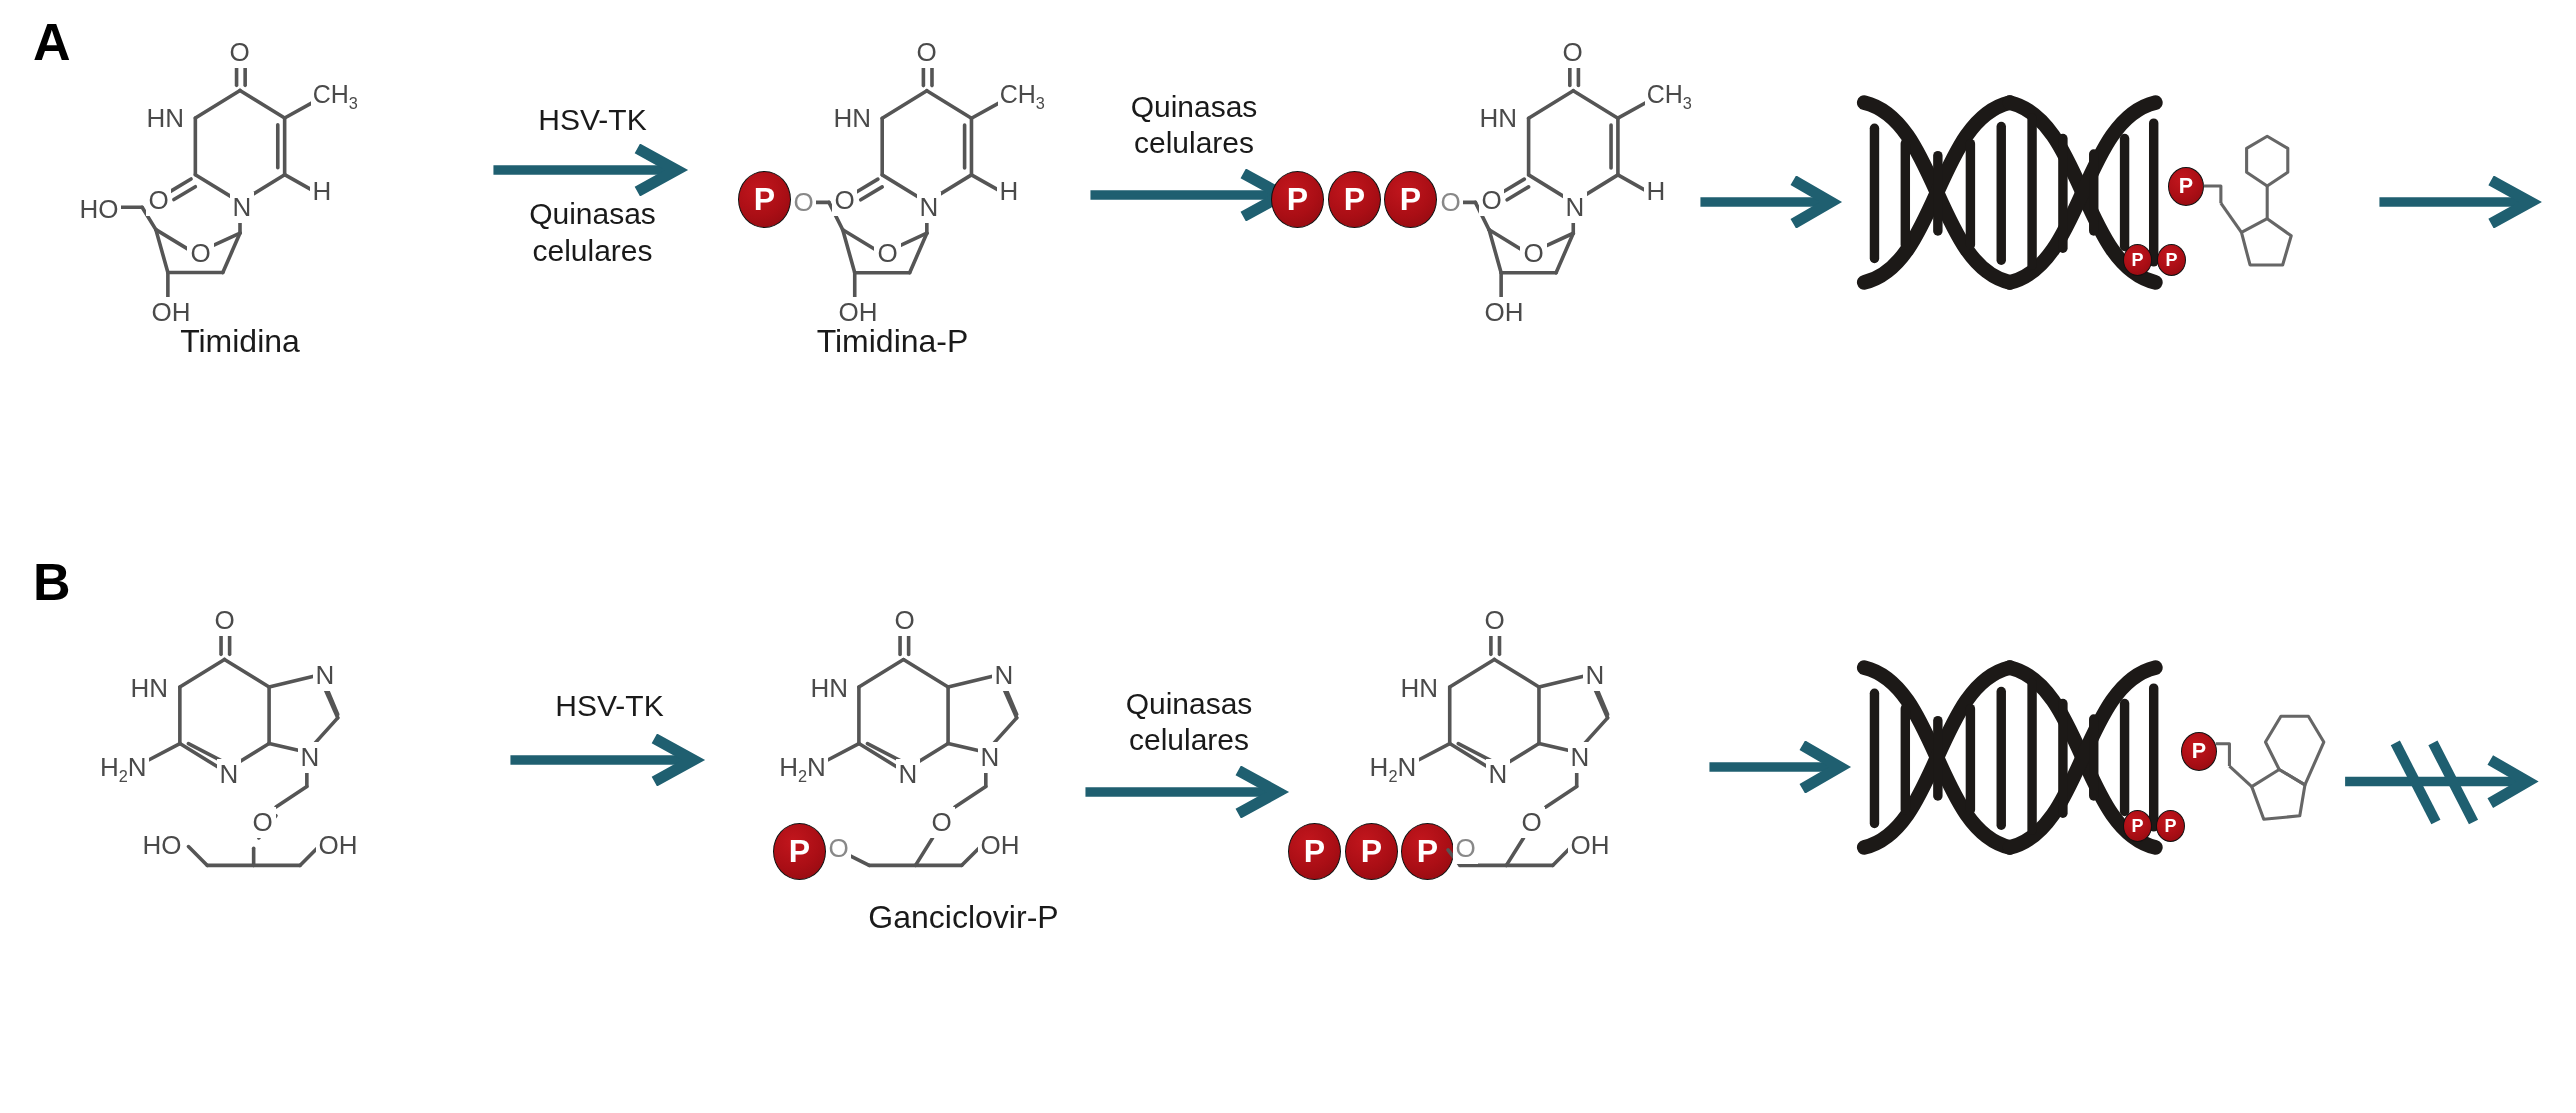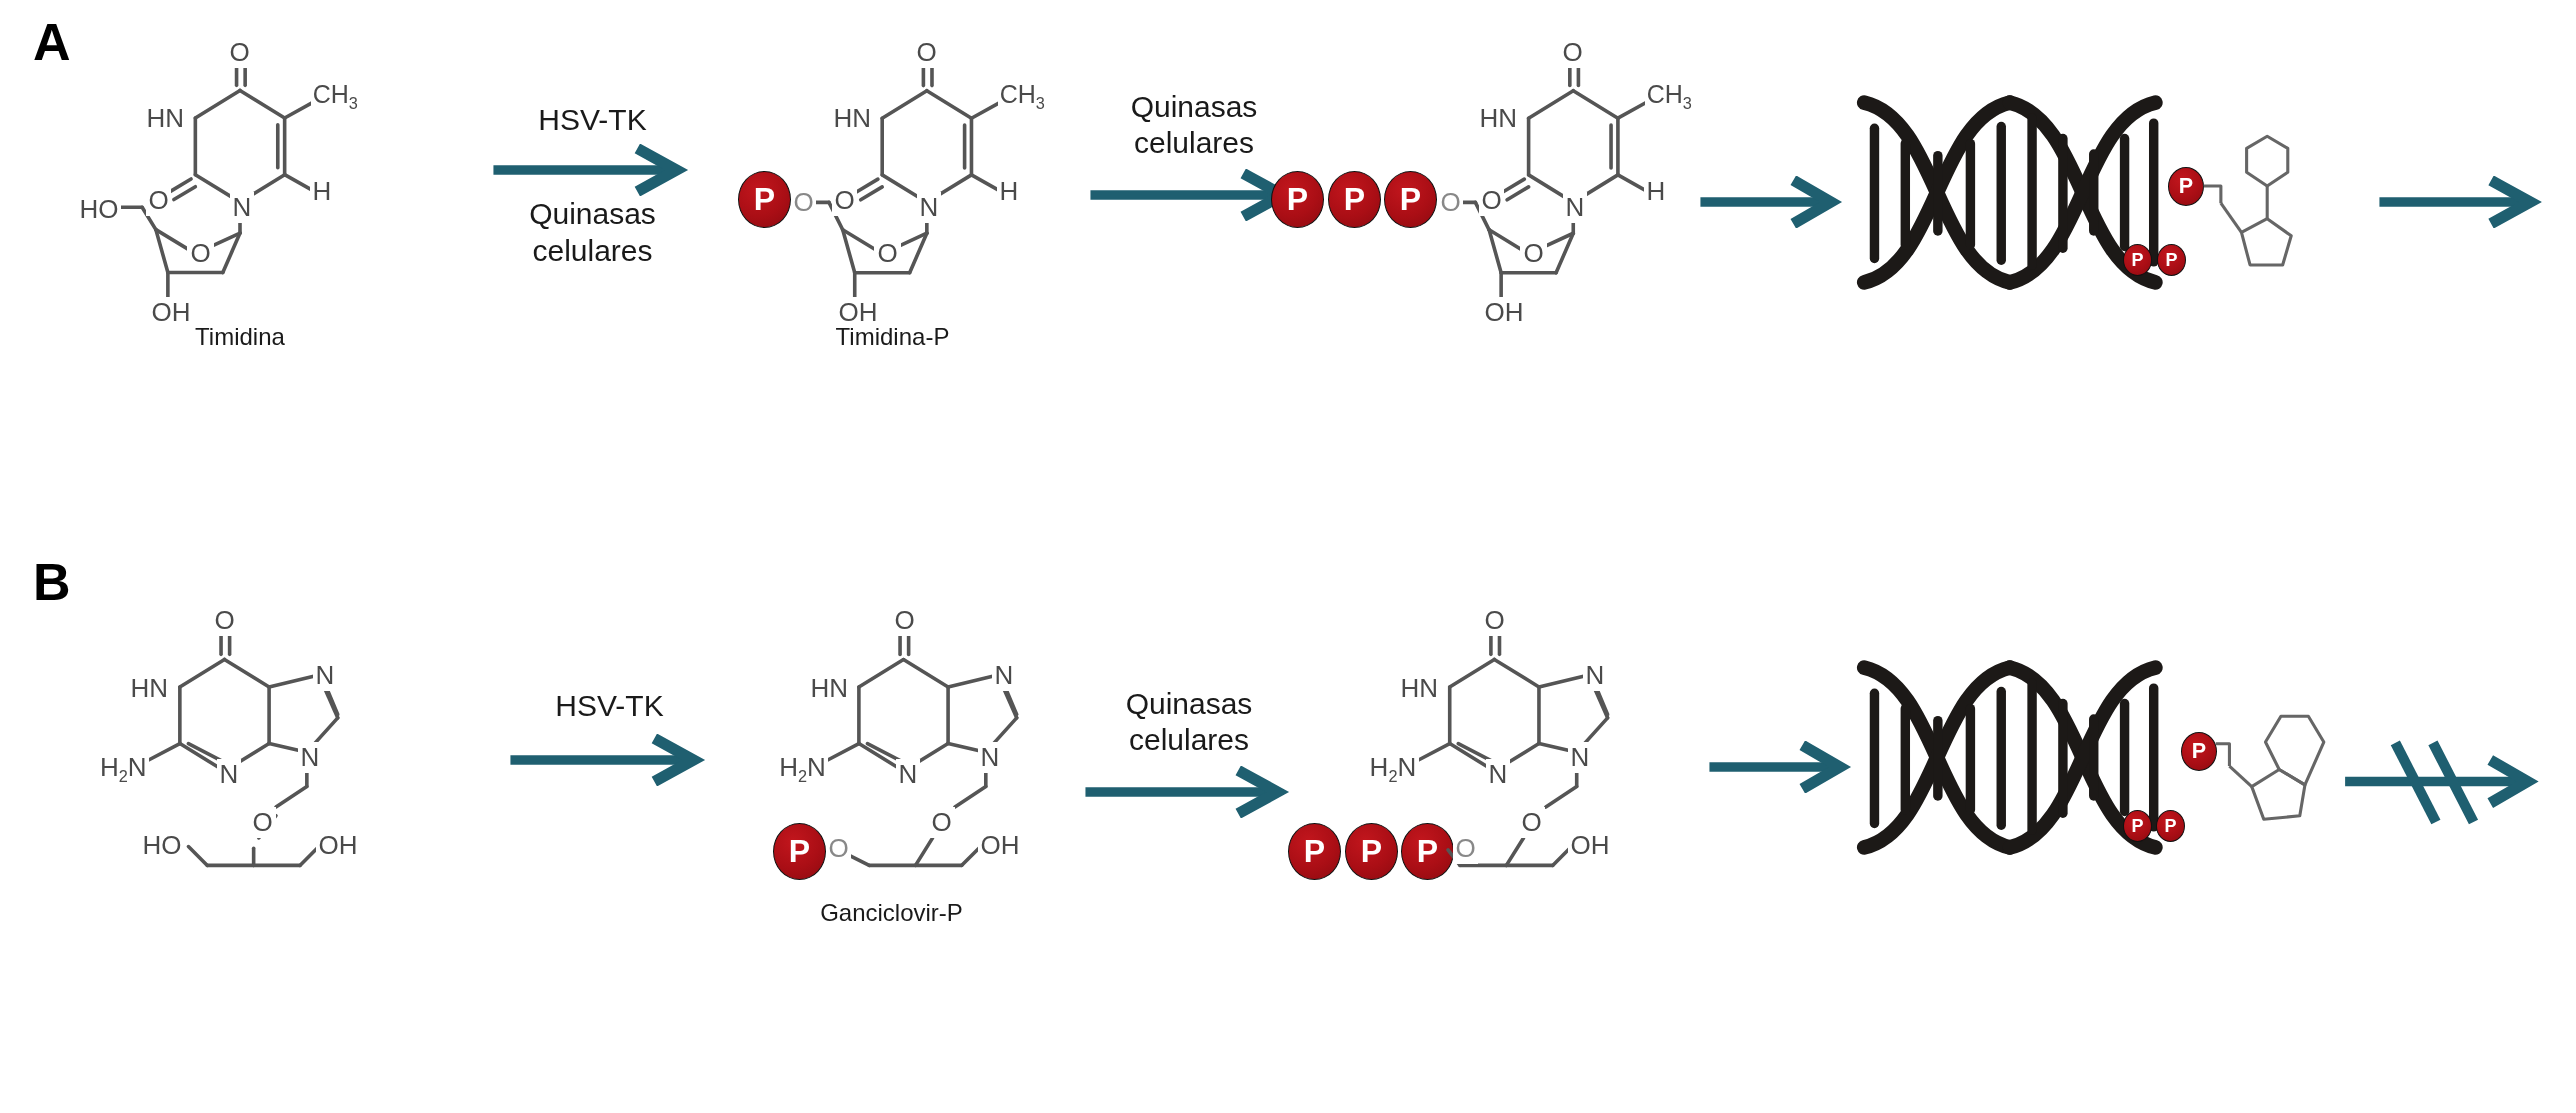--- a/index.html
+++ b/index.html
@@ -13,21 +13,21 @@
   #panel-b{top:556px;height:557px;}
 
   .panel-letter{
     position:absolute;font-weight:bold;font-size:52px;line-height:1;
     color:#000;font-family:"Liberation Sans","DejaVu Sans",sans-serif;
   }
 
   .node{position:absolute;}
   .struct-label{
     position:absolute;width:100%;text-align:center;
-    font-size:24px;color:#1a1a1a;white-space:nowrap;
+    font-size:32px;color:#1a1a1a;white-space:nowrap;
     font-family:"Liberation Sans","DejaVu Sans",sans-serif;
   }
 
   
   .arrow{position:absolute;}
   .arrow-label{
     position:absolute;width:100%;text-align:center;font-size:30px;
     line-height:1.12;color:#1a1a1a;white-space:nowrap;
   }
 
@@ -367,21 +367,21 @@
     <div style="position:absolute;left:136px;top:-3.4px;font-size:26px;color:#4a4a4a;background:#fff;padding:0 2.6px;">O</div>
     <div style="position:absolute;left:52px;top:65px;font-size:26px;color:#4a4a4a;background:#fff;padding:0 2.6px;">HN</div>
     <div style="position:absolute;left:236px;top:52px;font-size:26px;color:#4a4a4a;background:#fff;padding:0 2.6px;">N</div>
     <div style="position:absolute;left:140px;top:151px;font-size:26px;color:#4a4a4a;background:#fff;padding:0 2.6px;">N</div>
     <div style="position:absolute;left:222px;top:134px;font-size:26px;color:#4a4a4a;background:#fff;padding:0 2.6px;">N</div>
     <div style="position:absolute;left:20.6px;top:144px;font-size:26px;color:#4a4a4a;background:#fff;padding:0 2.6px;"><span>H</span><sub style="font-size:16.3px;">2</sub><span>N</span></div>
     <div style="position:absolute;left:172px;top:199px;font-size:26px;color:#4a4a4a;background:#fff;padding:0 3.4px;">O</div>
     <div style="position:absolute;left:70px;top:225px;font-size:26px;color:#888;background:#fff;padding:0 2.6px;">O</div>
     <div style="position:absolute;left:222px;top:222px;font-size:26px;color:#4a4a4a;background:#fff;padding:0 2.6px;">OH</div>
   </div>
-  <div class="struct-label" style="left:720px;top:343px;width:343px;">Ganciclovir-P</div>
+  <div class="struct-label" style="left:792px;top:343px;width:343px;">Ganciclovir-P</div>
 
   <div class="arrow" style="left:1073px;top:131px;width:232px;height:155px;">
     <div class="arrow-label" style="top:0;">Quinasas</div>
     <div class="arrow-label" style="top:36px;">celulares</div>
     <svg width="232" height="52" style="position:absolute;top:79px;left:0;" viewBox="0 0 270 60">
       <g stroke="#1f5f70" fill="none" stroke-width="11" stroke-linecap="square">
         <line x1="20" y1="30" x2="222" y2="30"></line>
         <polyline points="198,8 238,30 198,52" stroke-width="13" stroke-linejoin="miter"></polyline>
       </g>
     </svg>

